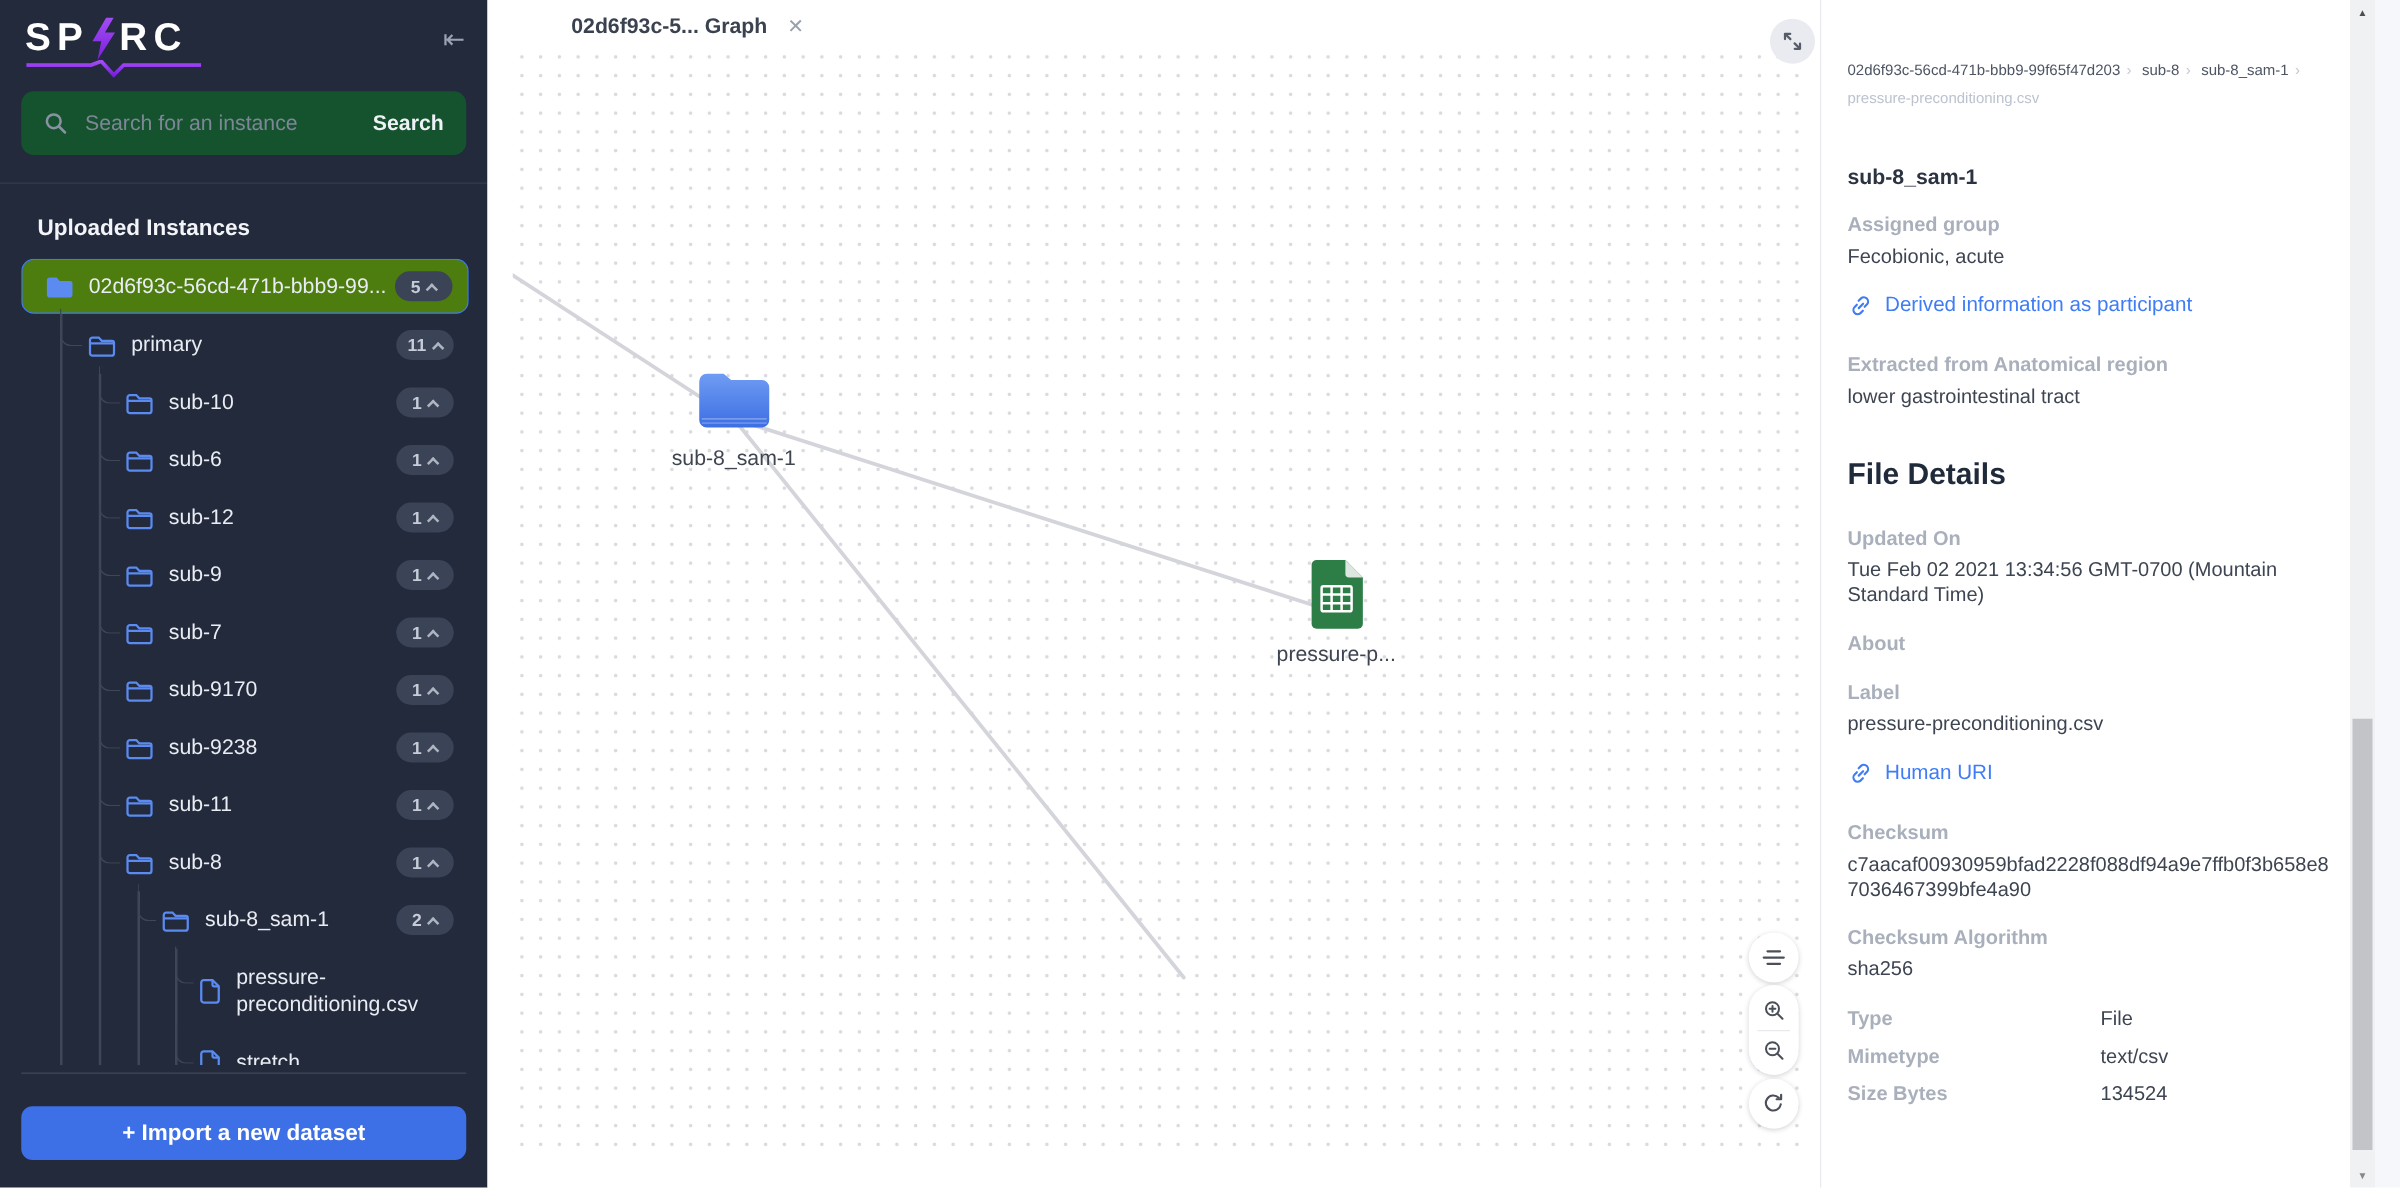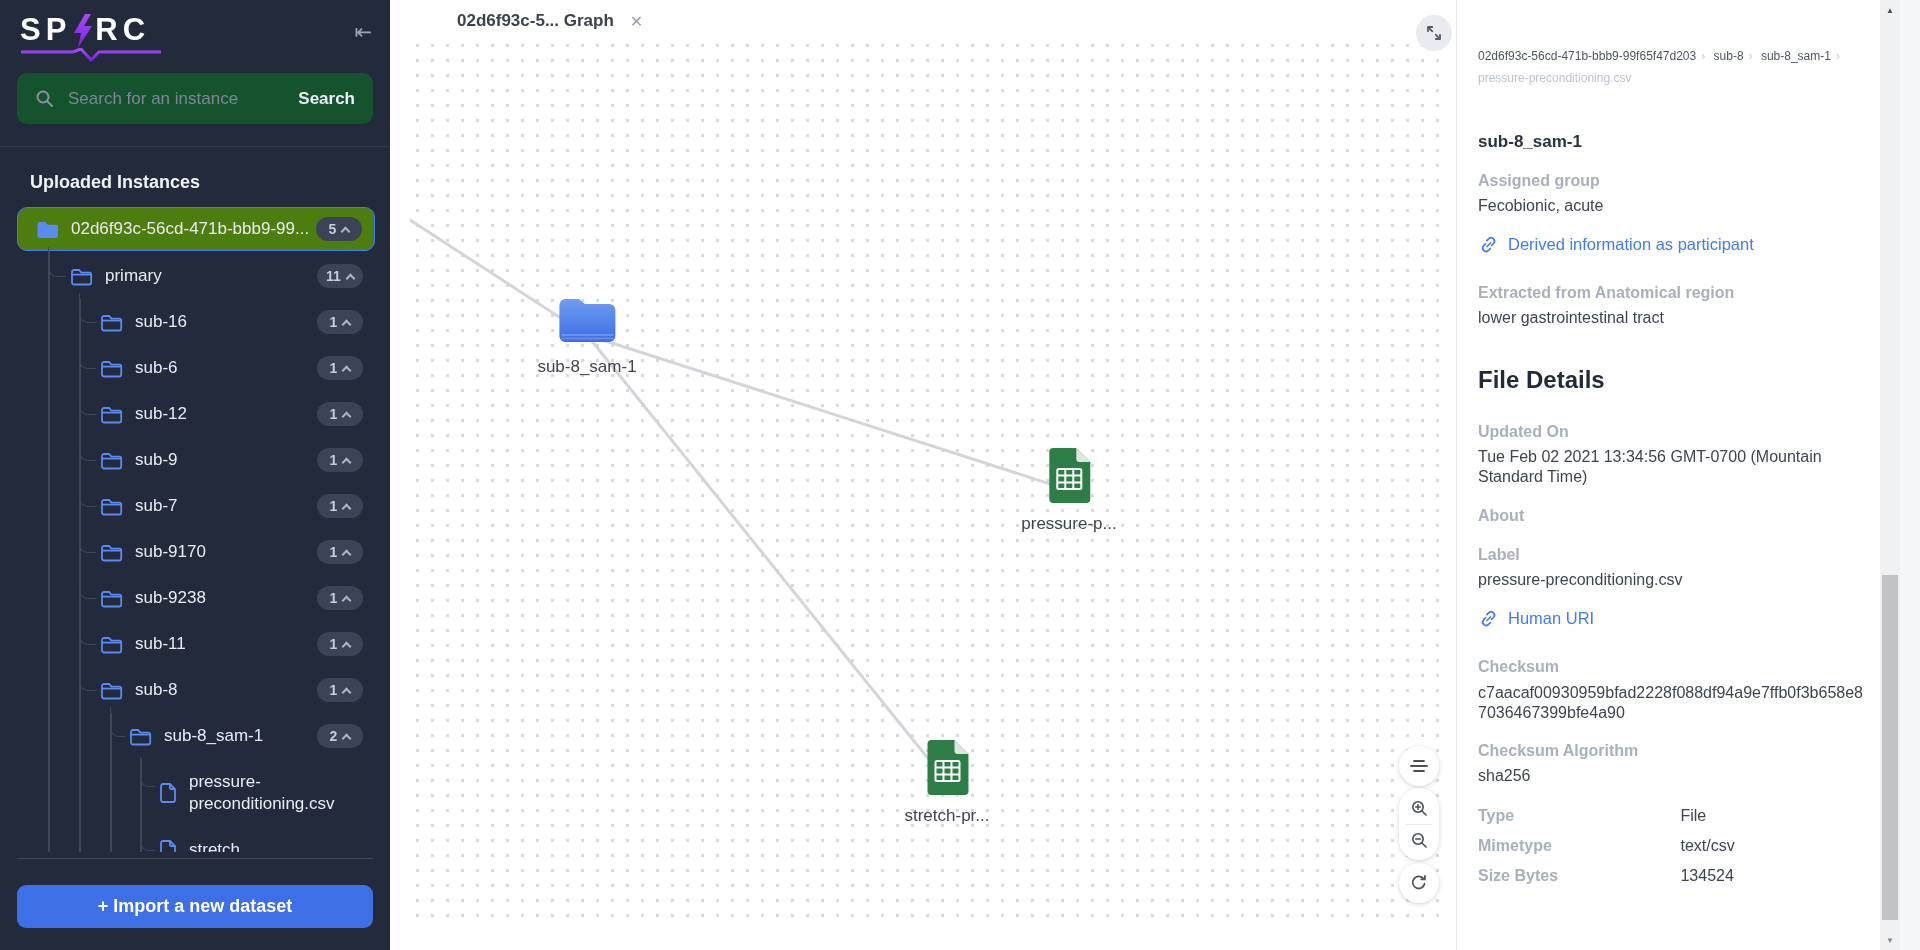--- a/index.html
+++ b/index.html
@@ -169,21 +169,21 @@
         </span>
     </div>
 
     <div class="trow lvl2 elbow" style="top:92px;">
       <span class="ticon">
         <svg width="23" height="19" viewBox="0 0 23 19">
             <path d="M2 5a2 2 0 0 1 2-2h5l2.4 2.6h8.1a1.7 1.7 0 0 1 1.7 1.7v8.2a2 2 0 0 1-2 2H4a2 2 0 0 1-2-2z" fill="none" stroke="#5b8bf0" stroke-width="1.8"></path>
             <line x1="2" y1="7.6" x2="21.2" y2="7.6" stroke="#5b8bf0" stroke-width="1.8"></line>
           </svg>
       </span>
-      <span class="tlabel">sub-16</span>
+      <span class="tlabel">sub-10</span>
       <span class="badge">
           <span>1</span>
           <i class="chev"></i>
         </span>
     </div>
 
     <div class="trow lvl2 elbow" style="top:138px;">
       <span class="ticon">
         <svg width="23" height="19" viewBox="0 0 23 19">
             <path d="M2 5a2 2 0 0 1 2-2h5l2.4 2.6h8.1a1.7 1.7 0 0 1 1.7 1.7v8.2a2 2 0 0 1-2 2H4a2 2 0 0 1-2-2z" fill="none" stroke="#5b8bf0" stroke-width="1.8"></path>
@@ -370,34 +370,20 @@
           <rect x="11" y="23" width="24" height="20" rx="1.5"></rect>
           <line x1="19" y1="23" x2="19" y2="43"></line>
           <line x1="27" y1="23" x2="27" y2="43"></line>
           <line x1="11" y1="29.5" x2="35" y2="29.5"></line>
           <line x1="11" y1="36.5" x2="35" y2="36.5"></line>
         </g>
       </svg>
       <span class="nlabel">pressure-p...</span>
     </div>
 
-    <div class="gnode" style="left: 537px; top: 744px;">
-      <svg width="46" height="58" viewBox="0 0 46 58">
-        <path d="M7 2h23l14 14v37a4 4 0 0 1-4 4H7a4 4 0 0 1-4-4V6a4 4 0 0 1 4-4z" fill="#2d7d46"></path>
-        <path d="M30 2l14 14H33a3 3 0 0 1-3-3z" fill="#dde6df"></path>
-        <g stroke="#ffffff" stroke-width="2" fill="none">
-          <rect x="11" y="23" width="24" height="20" rx="1.5"></rect>
-          <line x1="19" y1="23" x2="19" y2="43"></line>
-          <line x1="27" y1="23" x2="27" y2="43"></line>
-          <line x1="11" y1="29.5" x2="35" y2="29.5"></line>
-          <line x1="11" y1="36.5" x2="35" y2="36.5"></line>
-        </g>
-      </svg>
-      <span class="nlabel">stretch-pr...</span>
-    </div>
   </div>
 
   <div class="expand-btn">
     <svg width="18" height="18" viewBox="0 0 18 18" fill="none" stroke="#565c68" stroke-width="1.8" stroke-linecap="round" stroke-linejoin="round">
       <path d="M7.3 7.3 L3.4 3.4"></path>
         <path d="M3 7.2 V3 h4.2"></path>
       <path d="M10.7 10.7 L14.6 14.6"></path>
         <path d="M15 10.8 V15 h-4.2"></path>
     </svg>
   </div>

